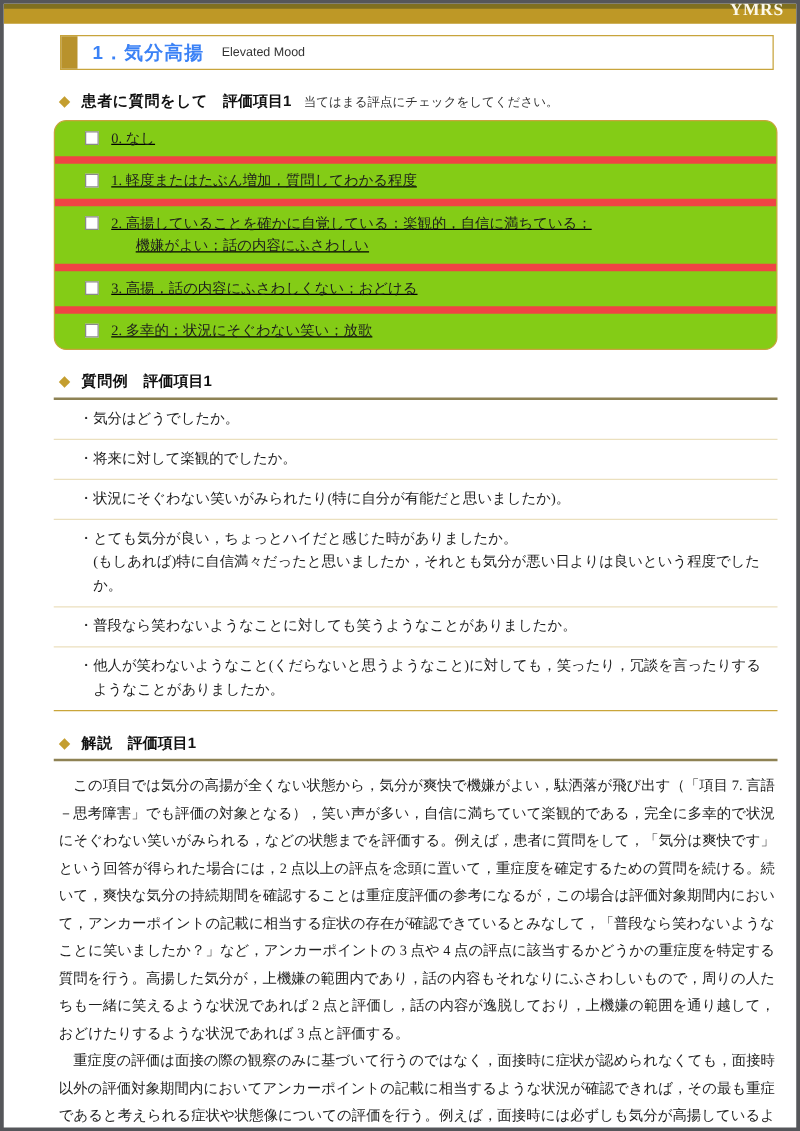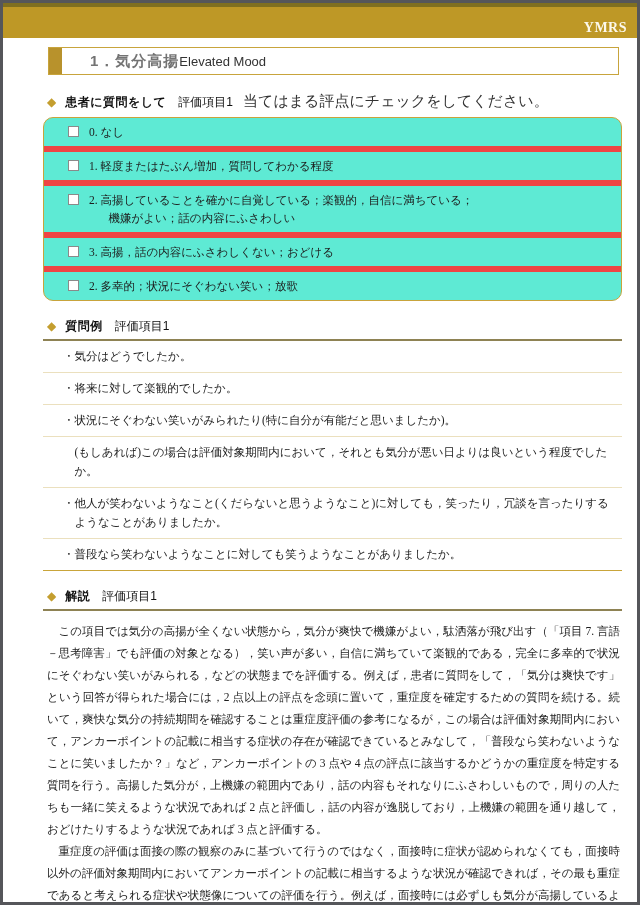--- a/index.html
+++ b/index.html
@@ -11,21 +11,21 @@
     position:relative;
   }
   .page {
     position:absolute; left:3px; top:3px; right:3px; bottom:3px;
     background:#ffffff;
     display:flex; flex-direction:column;
     overflow:hidden;
   }
   
   .topbar {
-    height:35px; flex:none;
+    height:16px; flex:none;
     background:#BE9826;
     border-top:4px solid #7F6F20;
     display:flex; align-items:flex-end; justify-content:flex-end;
     padding:0 10px 3px 0;
   }
   .brand {
     color:#FCF8EA; font-family:"Liberation Serif","DejaVu Serif",serif;
     font-weight:bold; font-size:14px; letter-spacing:0.5px; line-height:1;
   }
   .content { flex:1; padding:9px 15px 0 40px; }
@@ -33,49 +33,50 @@
   .title-box {
     margin-left:5px; margin-right:3px;
     border:1px solid #C8A43C;
     height:28px;
     display:flex; align-items:center;
     background:#fff;
   }
   .title-accent { width:13px; align-self:stretch; background:#B8922C; flex:none; }
   .title-jp {
     font-family:"Liberation Sans","DejaVu Sans",sans-serif;
-    font-weight:bold; font-size:15px; color:#737373; margin-left:28px; letter-spacing:1px;
+    font-weight:bold; font-size:15px; color:#3b82f6; margin-left:12px; letter-spacing:1px;
   }
   .title-en {
     font-family:"Liberation Sans","DejaVu Sans",sans-serif;
-    font-size:13px; color:#333; 
+    font-size:10px; color:#333; margin-left:14px;
   }
   
   .sec-head {
     display:flex; align-items:baseline;
     margin-top:17px; margin-left:4px;
   }
   .diamond { color:#C49E2F; font-size:12px; margin-right:9px; line-height:1; }
   .sec-label {
     font-family:"Liberation Sans","DejaVu Sans",sans-serif;
     font-weight:bold; font-size:12px; color:#111; letter-spacing:0.5px;
   }
   .sec-sub {
     font-family:"Liberation Sans","DejaVu Sans",sans-serif;
-    font-weight:normal; font-size:12px; color:#111; margin-left:12px;
-  }
-  .sec-note { font-size:15px; color:#333; margin-left:10px; }
+    font-weight:bold; font-size:12px; color:#111; margin-left:12px;
+  }
+  .sec-note { font-size:10px; color:#333; margin-left:10px; }
   .sec-rule { border:none; border-top:2px solid #8E8254; margin:4px 0 0 0; }
   
   .anchor-box {
     margin-top:6px;
     border:1.5px solid #C8A43C;
     border-radius:10px;
-    background:#5eead4;
+    background:#84cc16;
     overflow:hidden;
+    text-decoration:underline;
   }
   .anchor-item { padding:5px 10px 5px 24px; display:flex; align-items:flex-start; }
   .anchor-item + .anchor-item { border-top:6px solid #ef4444; }
   .checkbox {
     width:11px; height:11px; flex:none;
     border:1.5px solid #8a8a8a; background:#fff;
     margin:3px 10px 0 0;
   }
   .anchor-text { font-size:11.5px; color:#1d1d1d; line-height:18px; }
   .anchor-line2 { margin-left:1.7em; }
@@ -174,28 +175,29 @@
       </div>
       <div class="q-item">
         <div class="q-line1">・将来に対して楽観的でしたか。</div>
 
       </div>
       <div class="q-item">
         <div class="q-line1">・状況にそぐわない笑いがみられたり(特に自分が有能だと思いましたか)。</div>
 
       </div>
       <div class="q-item">
-        <div class="q-line2">(もしあれば)この場合は評価対象期間内において，それとも気分が悪い日よりは良いという程度でしたか。</div>
+        <div class="q-line1">・とても気分が良い，ちょっとハイだと感じた時がありましたか。</div>
+        <div class="q-line2">(もしあれば)特に自信満々だったと思いましたか，それとも気分が悪い日よりは良いという程度でしたか。</div>
+      </div>
+      <div class="q-item">
+        <div class="q-line1">・普段なら笑わないようなことに対しても笑うようなことがありましたか。</div>
+
       </div>
       <div class="q-item">
         <div class="q-line1">・他人が笑わないようなこと(くだらないと思うようなこと)に対しても，笑ったり，冗談を言ったりするようなことがありましたか。</div>
-
-      </div>
-      <div class="q-item">
-        <div class="q-line1">・普段なら笑わないようなことに対しても笑うようなことがありましたか。</div>
 
       </div>
     </div>
 
     <div class="sec-head">
       <span class="diamond">◆</span>
       <span class="sec-label">解説</span>
       <span class="sec-sub">評価項目1</span>
     </div>
     <hr class="sec-rule">

